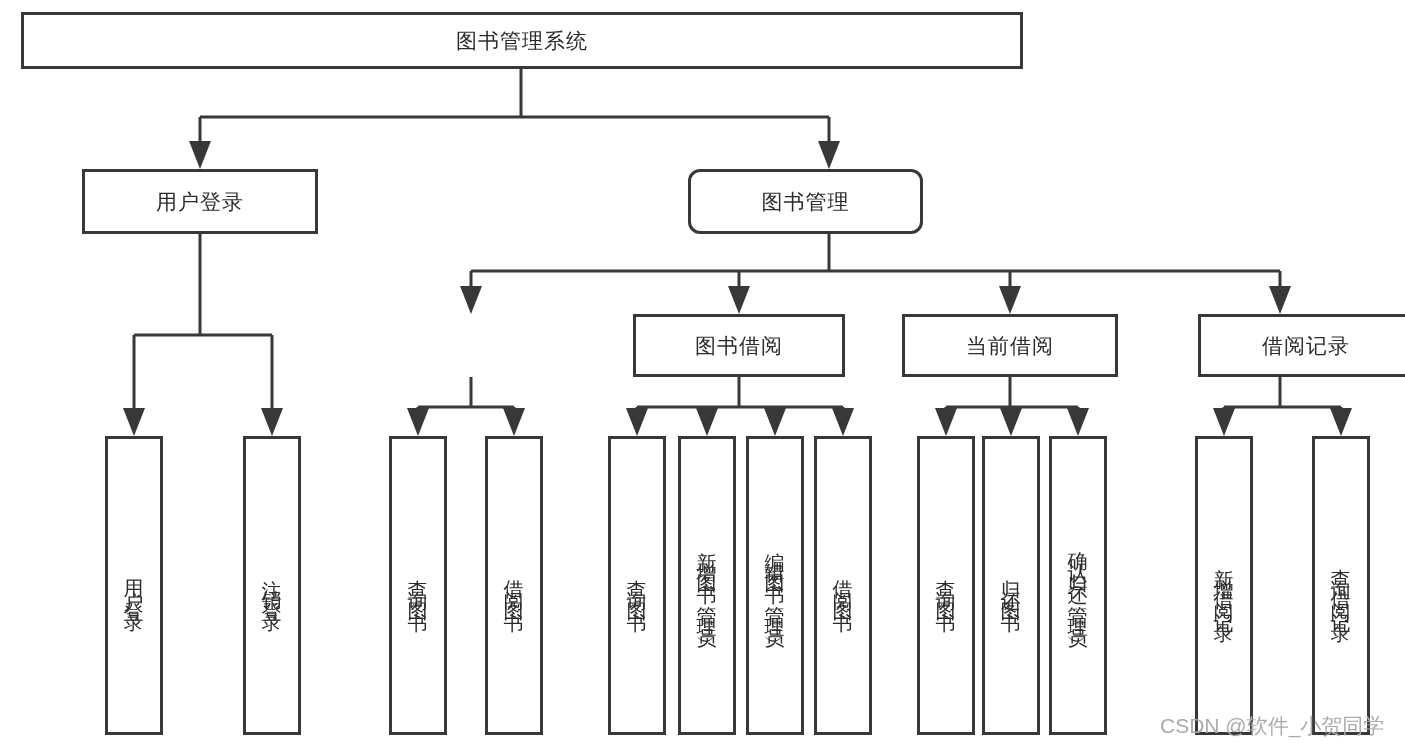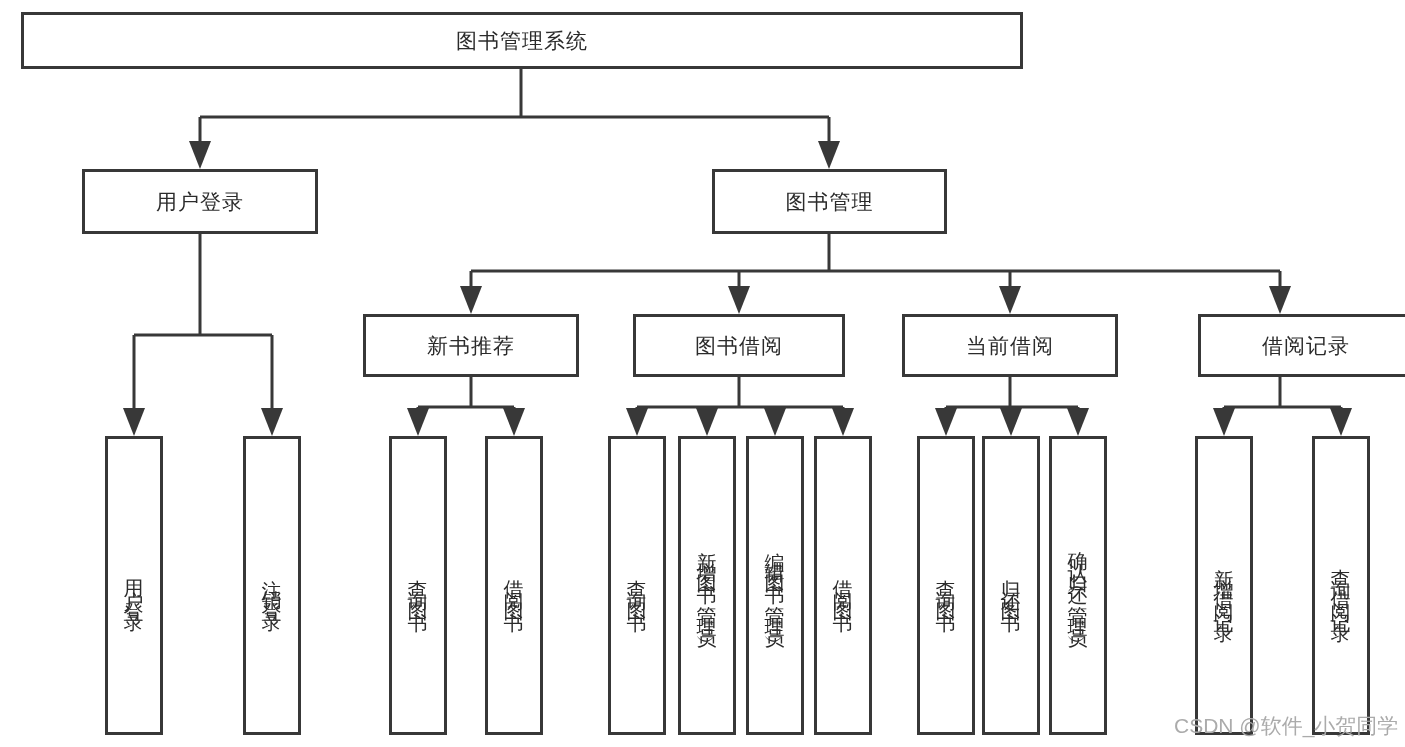--- a/index.html
+++ b/index.html
@@ -54,21 +54,20 @@
     line-height: 1;
   }
   .watermark {
     position: absolute;
     left: 1160px;
     top: 712px;
     font-size: 21px;
     color: #ababab;
     white-space: nowrap;
     z-index: 3;
-    margin-left: 14px;
   }
 </style>
 </head>
 <body>
 
 <div class="stage">
 
   <svg class="connectors" viewBox="0 0 1405 747" xmlns="http://www.w3.org/2000/svg">
 
     <path d="M521 69 V117 M200 117 H829 M200 117 V144 M829 117 V144"></path>
@@ -105,27 +104,24 @@
     <polygon points="1330,408 1352,408 1341,436"></polygon>
   </svg>
 
   <div class="box" style="left:21px; top:12px; width:1002px; height:57px;">
     <span class="h-label">图书管理系统</span>
   </div>
 
   <div class="box" style="left:82px; top:169px; width:236px; height:65px;">
     <span class="h-label">用户登录</span>
   </div>
-  <div class="box" style="left:712px; top:169px; width:235px; height:65px;">
+  <div class="box" style="left:688px; top:169px; width:235px; height:65px;border-radius:12px;">
     <span class="h-label">图书管理</span>
   </div>
 
-  <div class="box" style="left:363px; top:314px; width:216px; height:63px;">
-    <span class="h-label">新书推荐</span>
-  </div>
   <div class="box" style="left:633px; top:314px; width:212px; height:63px;">
     <span class="h-label">图书借阅</span>
   </div>
   <div class="box" style="left:902px; top:314px; width:216px; height:63px;align-items:center;">
     <span class="h-label">当前借阅</span>
   </div>
   <div class="box" style="left:1172px; top:314px; width:216px; height:63px;margin-left:26px;">
     <span class="h-label">借阅记录</span>
   </div>
 

